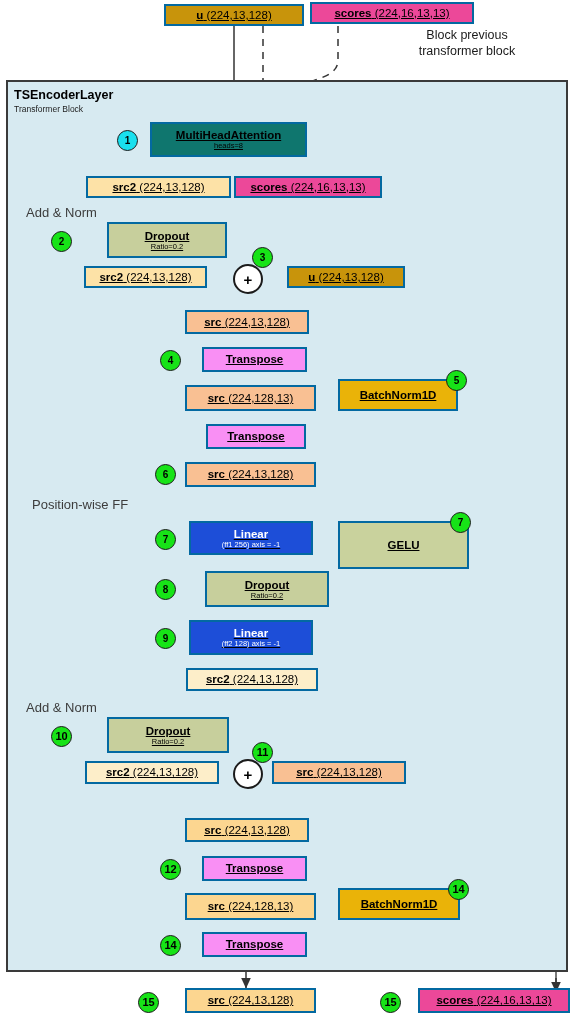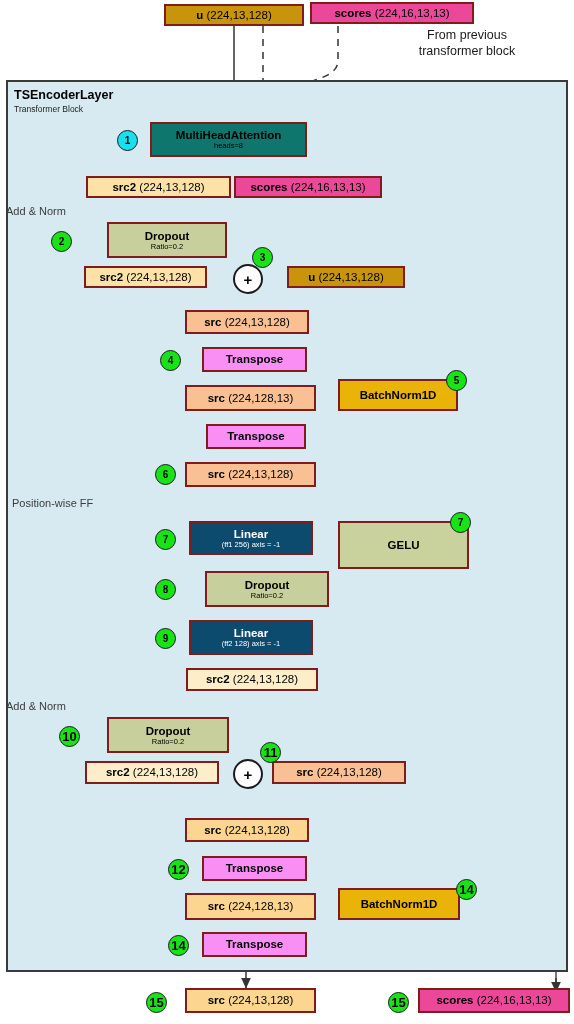--- a/index.html
+++ b/index.html
@@ -2,61 +2,61 @@
 <html><head>
 <meta charset="utf-8">
 <style>
   html,body{margin:0;padding:0;background:#ffffff;}
   body{width:574px;height:1024px;position:relative;
        font-family:"Liberation Sans","DejaVu Sans",sans-serif;
        -webkit-font-smoothing:antialiased;}
   #stage{position:absolute;left:0;top:0;width:574px;height:1024px;overflow:hidden;}
   svg#wires{position:absolute;left:0;top:0;width:574px;height:1024px;}
 
-  .node{position:absolute;box-sizing:border-box;border:2px solid #7f1d1d;
+  .node{position:absolute;box-sizing:border-box;border:2px solid #0369a1;
         display:flex;flex-direction:column;align-items:center;justify-content:center;
-        text-align:center;line-height:1.05;z-index:3;}
+        text-align:center;line-height:1.05;z-index:3;text-decoration:underline;}
   .node .ttl{font-weight:bold;font-size:11.5px;color:#000;white-space:nowrap;}
   .node .sub{font-size:7.5px;font-weight:normal;color:#000;margin-top:1px;white-space:nowrap;}
 
   
   .tensor{font-size:11.5px;color:#000;white-space:nowrap;}
   .tensor b{font-weight:bold;}
   .tensor span{font-weight:normal;}
 
   .c-u       {background:#c8940b;}
   .c-scores  {background:#ec4899;}
   .c-src2    {background:#fde2a7;}
   .c-src2lt  {background:#fdeec9;}
   .c-src     {background:#f9c093;}
   .c-srcy    {background:#fcd690;}
   .c-mha     {background:#0f766e;}
   .c-drop    {background:#c7cf9c;margin-left:16px;}
   .c-bn      {background:#eab308;}
   .c-gelu    {background:#c9d29d;}
   .c-trans   {background:#f98ff4;}
-  .c-lin     {background:#0c4a6e;}
+  .c-lin     {background:#1d4ed8;}
   .c-lin .ttl{color:#ffffff;}
   .c-lin .sub{color:#ffffff;}
 
   
   #layerbox{position:absolute;left:6px;top:80px;width:558px;height:888px;
             background:#d7eaf1;border:2px solid #3a3a3a;z-index:1;}
   #layerTitle{position:absolute;left:14px;top:88px;z-index:4;font-weight:bold;
               font-size:12.5px;color:#000;}
   #layerSub{position:absolute;left:14px;top:104px;z-index:4;font-size:8.5px;color:#222;}
 
   .badge{position:absolute;width:19px;height:19px;border-radius:50%;
          border:1.6px solid #1b1b1b;background:#17e317;color:#000;
          font-size:10px;font-weight:bold;display:flex;align-items:center;
          justify-content:center;z-index:6;line-height:1;}
   .badge.cy{background:#19e0ee;}
-  .badge.sm{font-size:13px;margin-left:8px;}
-
-  .seclabel{position:absolute;z-index:4;font-size:11px;color:#3c3c3c;white-space:nowrap;}
+  .badge.sm{font-size:11px;}
+
+  .seclabel{position:absolute;z-index:4;font-size:13px;color:#3c3c3c;white-space:nowrap;margin-left:20px;}
 
   .plus{position:absolute;width:26px;height:26px;border-radius:50%;
         background:#fff;border:2px solid #1b1b1b;z-index:5;
         display:flex;align-items:center;justify-content:center;
         font-size:15px;font-weight:bold;color:#000;line-height:1;}
 
   .note{position:absolute;z-index:4;font-size:12.5px;color:#1a1a1a;
         text-align:center;line-height:1.25;}
 </style>
 </head>
@@ -159,21 +159,21 @@
       <line x1="110" y1="504" x2="392" y2="504"></line>
       <line x1="78" y1="707" x2="376" y2="707"></line>
     </g>
   </svg>
 
   <div class="seclabel" style="left:6px;top:205px;">Add &amp; Norm</div>
   <div class="seclabel" style="left:12px;top:497px;">Position-wise FF</div>
   <div class="seclabel" style="left:6px;top:700px;">Add &amp; Norm</div>
 
   <div class="note" style="left:372px;top:28px;width:190px;">
-    <div>From previous</div>
+    <div>Block previous</div>
     <div>transformer block</div>
   </div>
 
   <div class="node c-u" style="left:164px;top:4px;width:140px;height:22px;">
     <div class="tensor"><b>u</b>
       <span>(224,13,128)</span></div>
   </div>
 
   <div class="node c-scores" style="left:310px;top:2px;width:164px;height:22px;">
     <div class="tensor"><b>scores</b>

